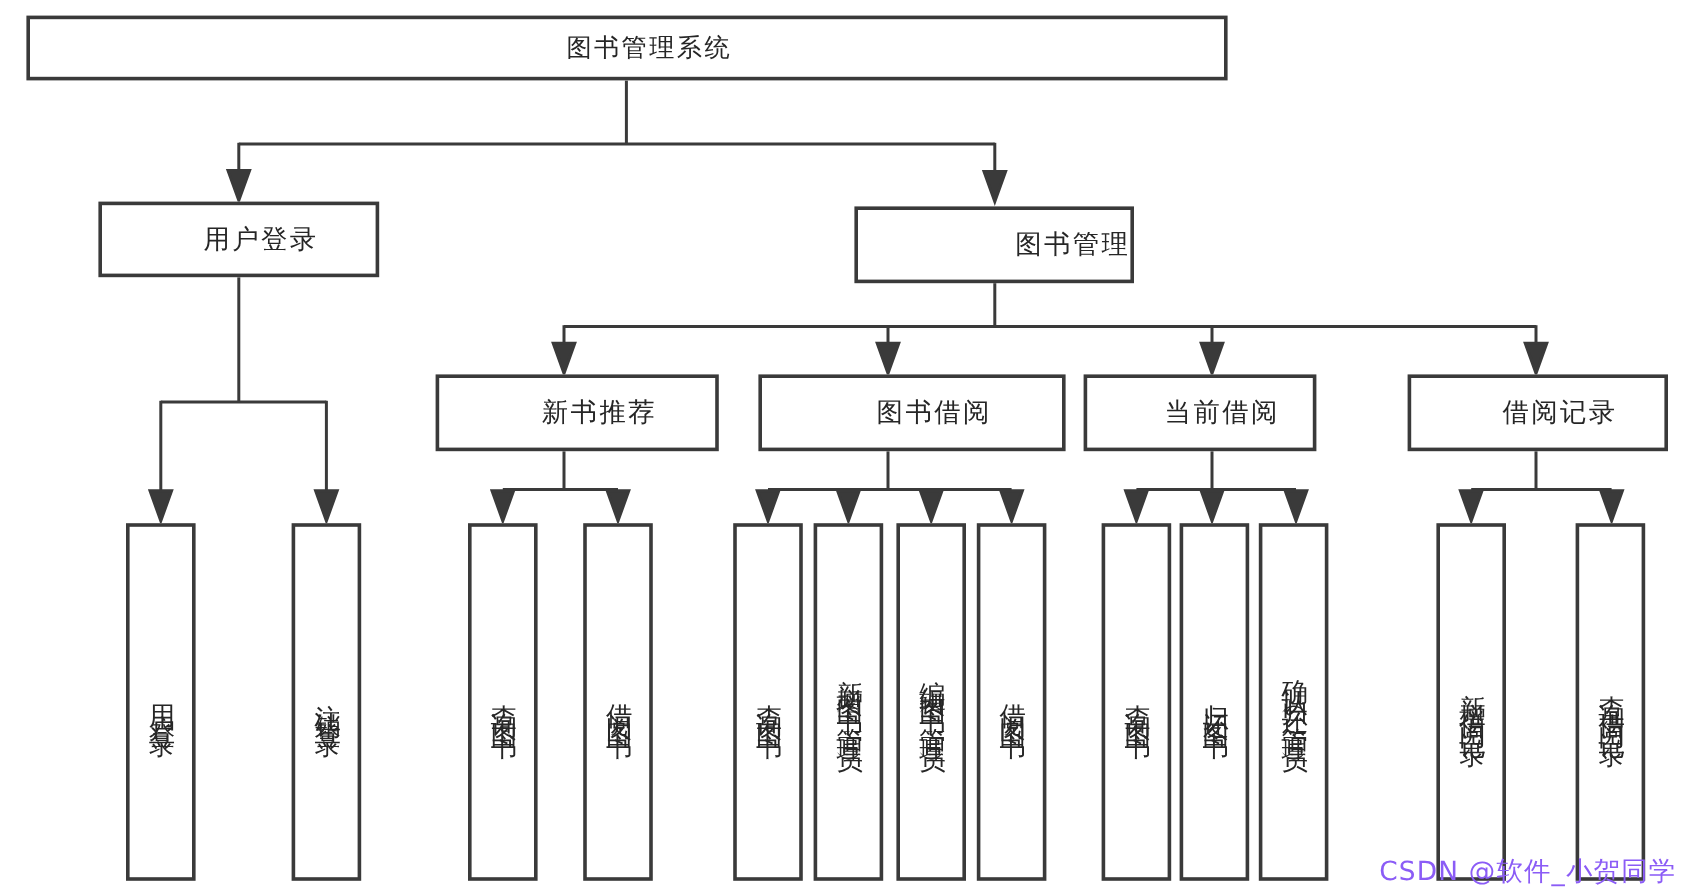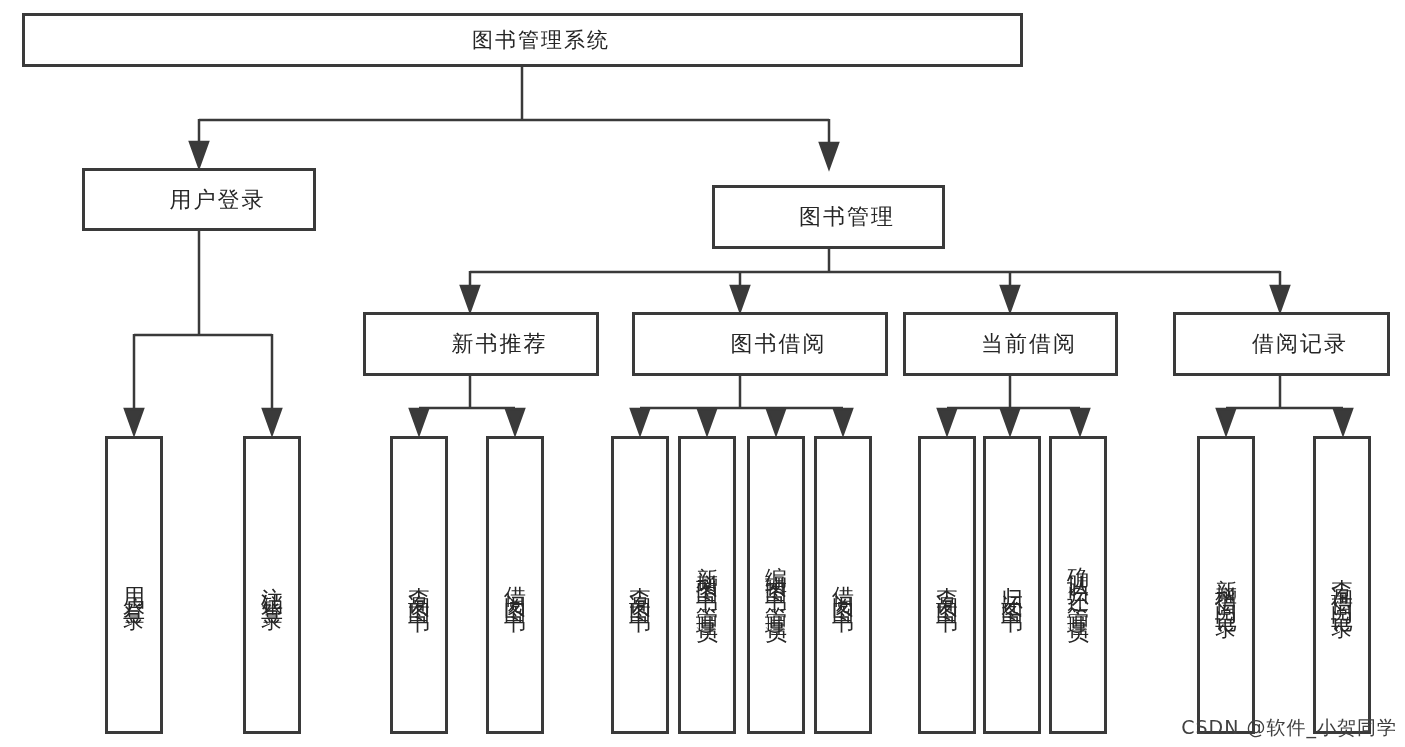--- a/index.html
+++ b/index.html
@@ -21,21 +21,21 @@
     display:flex; align-items:center; justify-content:center;
     top:436px; width:58px; height:298px;
   }
   .vtext {
     writing-mode:vertical-rl; text-orientation:mixed;
     color:#262626; font-size:22px; letter-spacing:8px; line-height:1;
     white-space:nowrap;
   }
   .watermark {
     position:absolute; right:8px; bottom:6px;
-    color:#404040; font-size:19px; letter-spacing:1px;
+    color:#8b5cf6; font-size:22px; letter-spacing:1px;
   }
 </style>
 </head>
 <body>
 
 <div class="stage">
 
   <svg class="connectors" viewBox="0 0 1405 747" xmlns="http://www.w3.org/2000/svg" stroke="#3a3a3a" stroke-width="2.5" fill="#3a3a3a">
 
     <line x1="522" y1="67" x2="522" y2="120"></line>
@@ -87,31 +87,31 @@
     <polygon points="1334,409 1352,409 1343,434"></polygon>
   </svg>
 
   <div class="box root" style="left:22px; top:13px; width:1001px; height:54px;">
     <span>图书管理系统</span>
   </div>
 
   <div class="box" style="left:82px; top:168px; width:234px; height:63px;">
     <span>用户登录</span>
   </div>
-  <div class="box" style="left:712px; top:185px; width:233px; height:64px;">
+  <div class="box" style="left:712px; top:172px; width:233px; height:64px;justify-content:flex-end;">
     <span>图书管理</span>
   </div>
 
   <div class="box" style="left:363px; top:312px; width:236px; height:64px;">
     <span>新书推荐</span>
   </div>
   <div class="box" style="left:632px; top:312px; width:256px; height:64px;">
     <span>图书借阅</span>
   </div>
-  <div class="box" style="left:903px; top:312px; width:215px; height:64px;">
+  <div class="box" style="left:903px; top:312px; width:194px; height:64px;">
     <span>当前借阅</span>
   </div>
   <div class="box" style="left:1173px; top:312px; width:217px; height:64px;">
     <span>借阅记录</span>
   </div>
 
   <div class="vbox" style="left:105px;">
     <span class="vtext">用户登录</span>
   </div>
   <div class="vbox" style="left:243px;">

